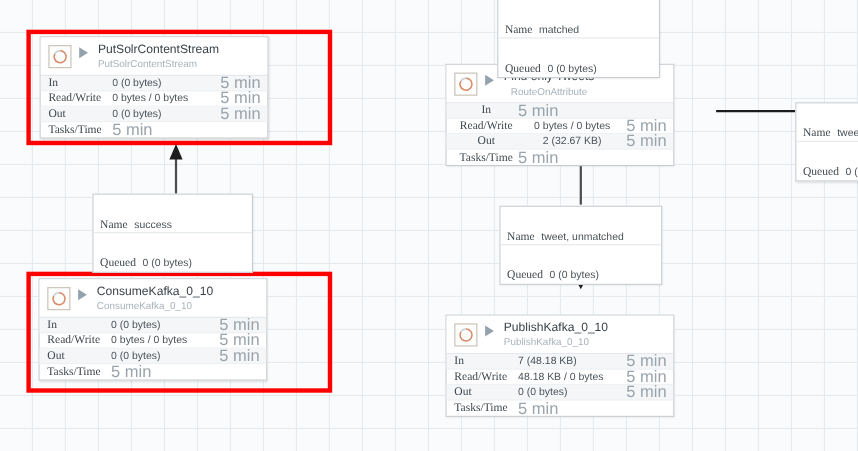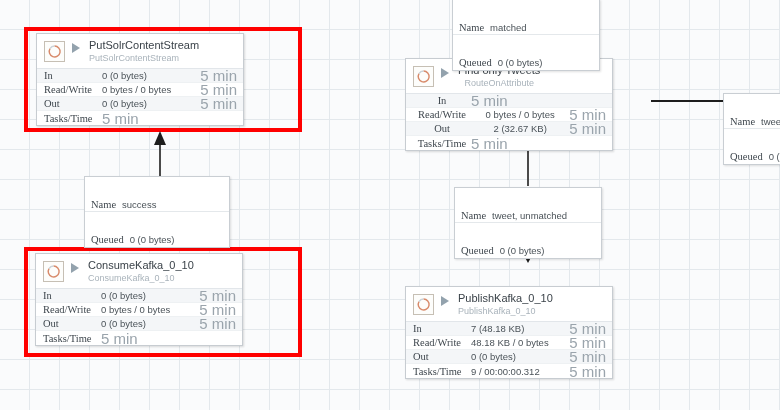--- a/index.html
+++ b/index.html
@@ -316,21 +316,20 @@
         <span class="stat-value">48.18 KB / 0 bytes</span>
         <span class="stat-period">5 min</span>
       </div>
       <div class="stat-row shaded">
         <span class="stat-label">Out</span>
         <span class="stat-value">0 (0 bytes)</span>
         <span class="stat-period">5 min</span>
       </div>
       <div class="stat-row">
         <span class="stat-label">Tasks/Time</span>
-        <span class="stat-value">9 / 00:00:00.312</span>
         <span class="stat-period">5 min</span>
       </div>
     </div>
   </div>
 
   <div class="conn-label" style="left:452px; top:-1px; width:148px;">
     <div class="conn-row top">
       <span class="conn-key">Name</span>
       <span class="conn-val">matched</span>
     </div>

